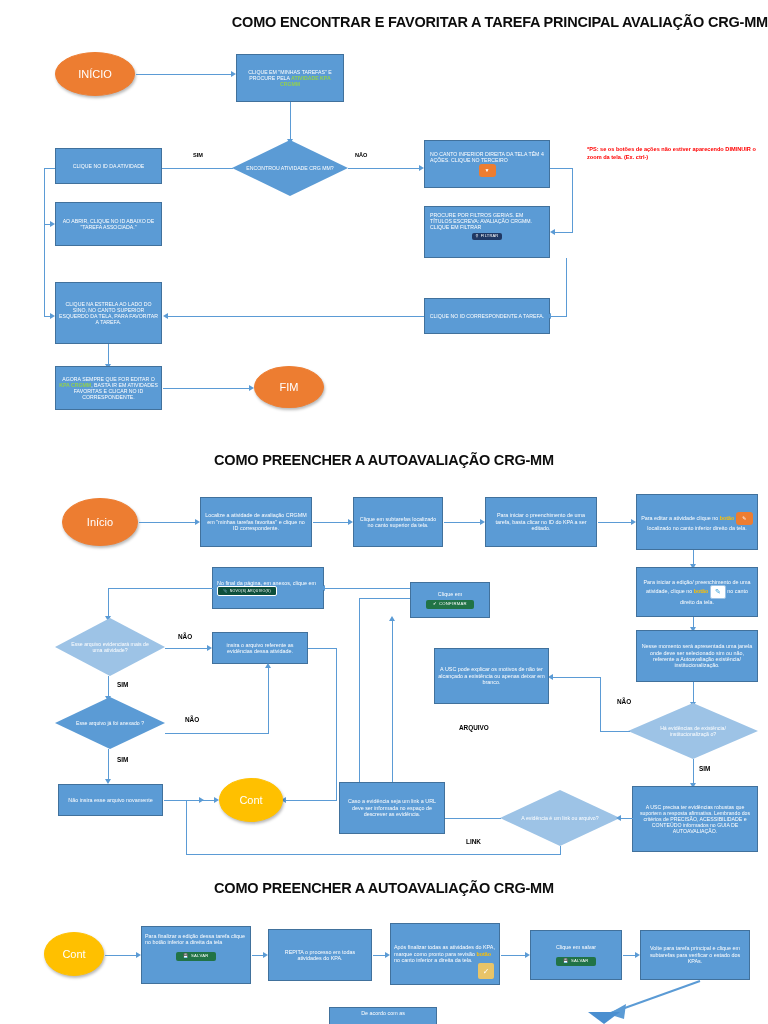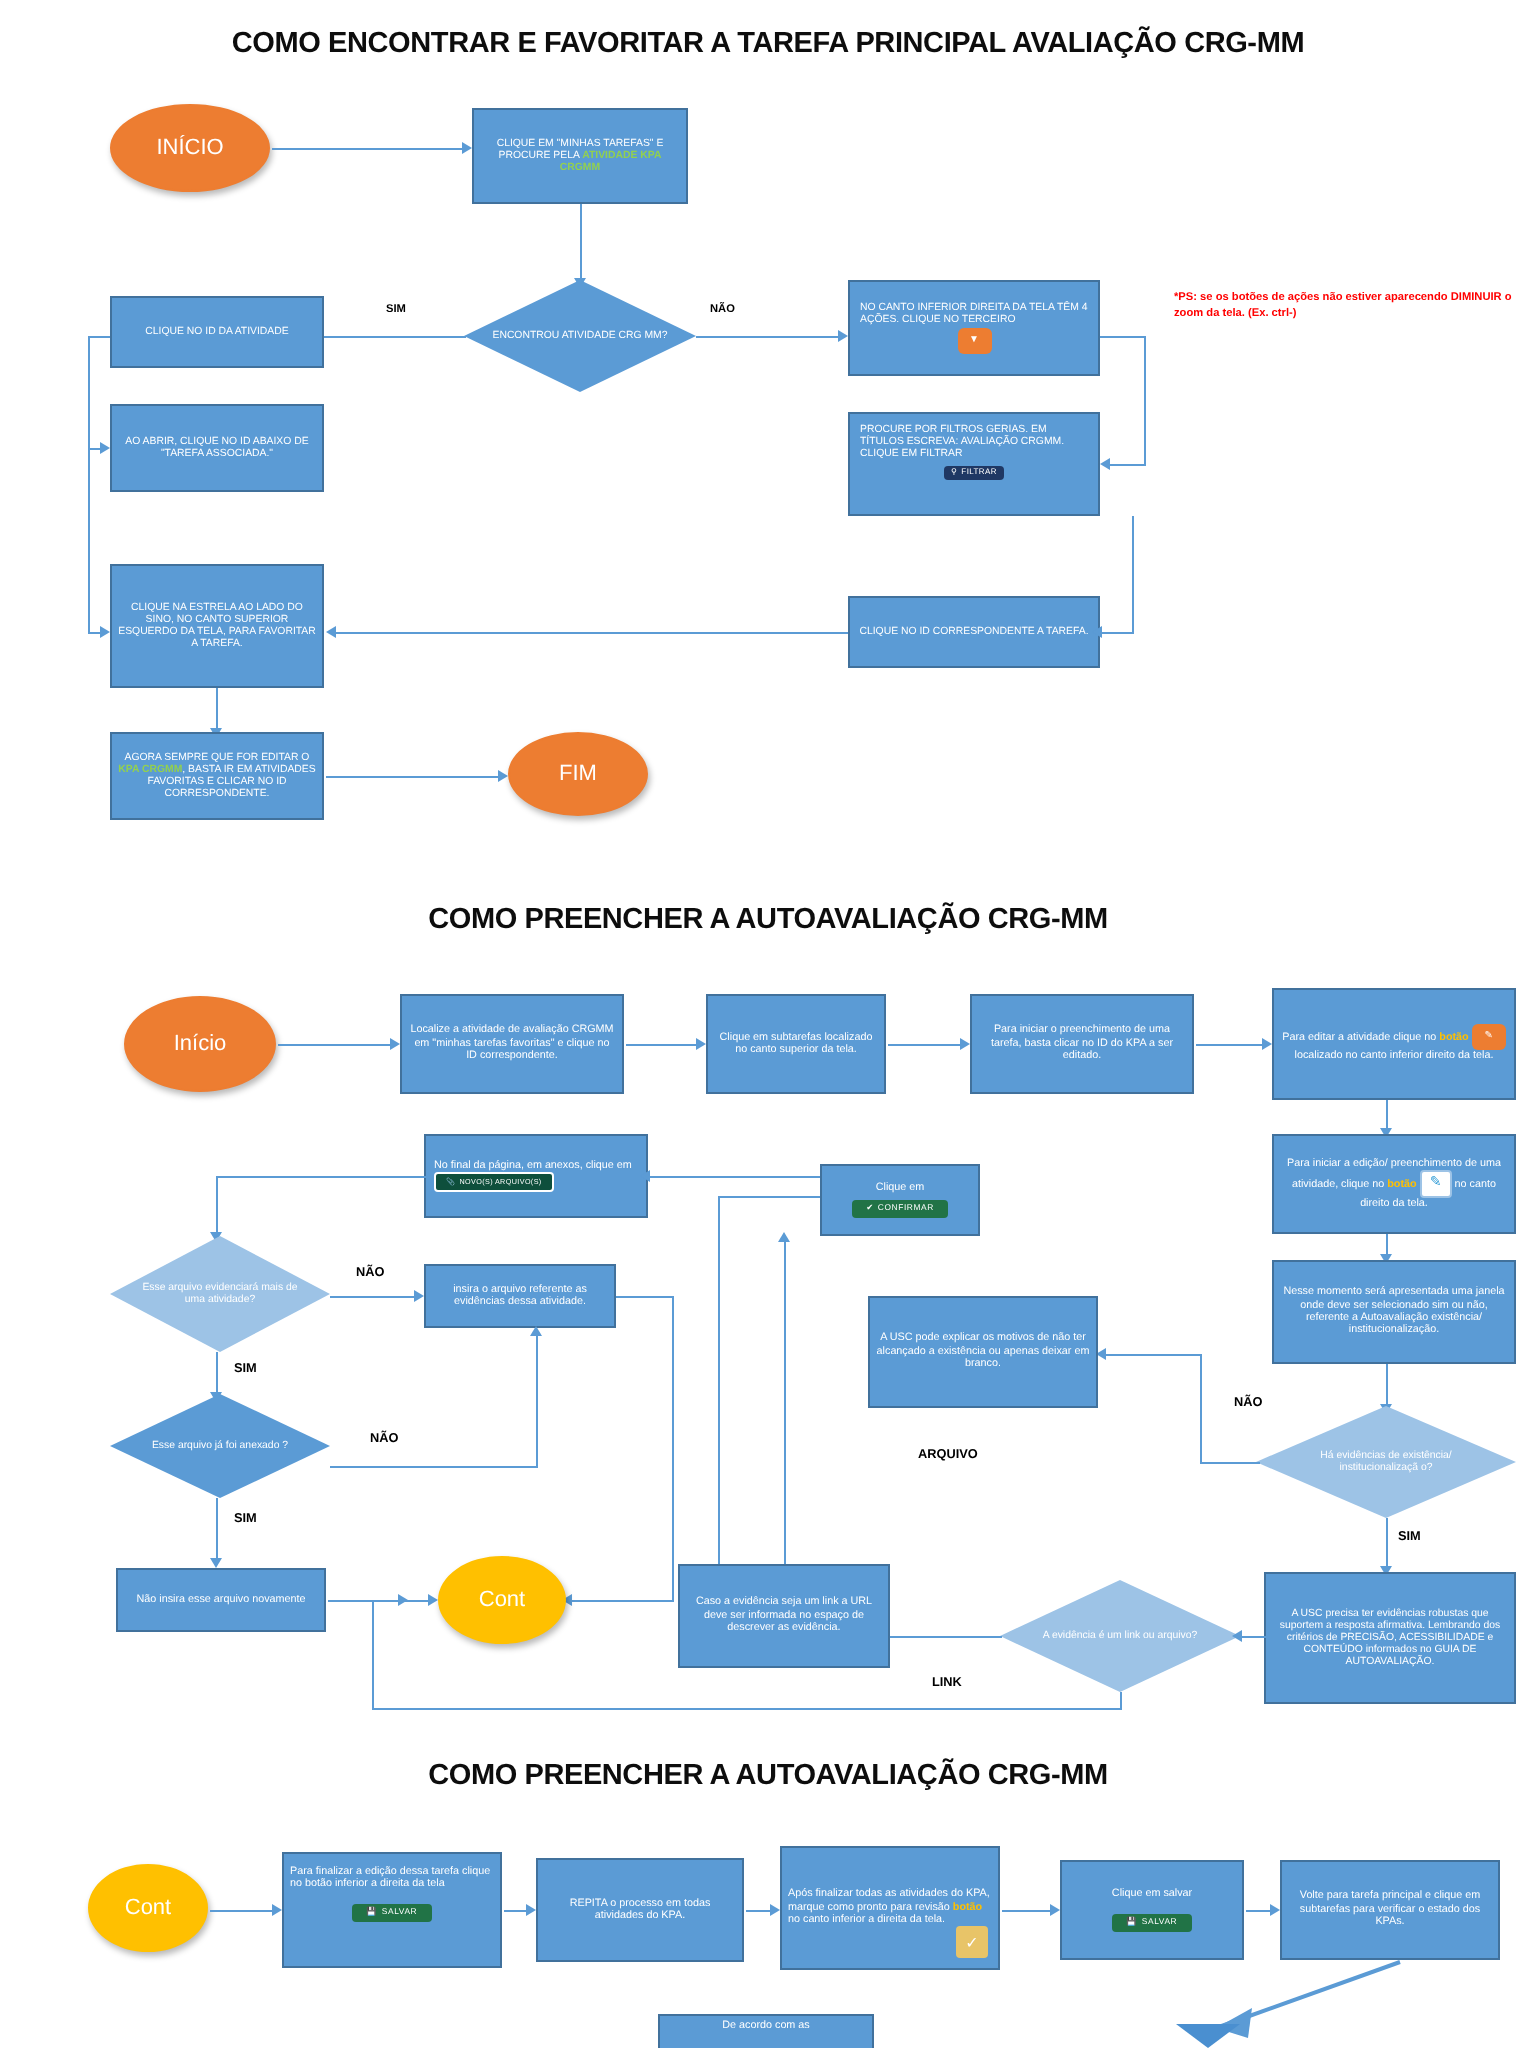--- a/index.html
+++ b/index.html
@@ -83,21 +83,21 @@
   .btn-green{background:#217346;color:#fff;padding:2px 7px;font-size:4.2px;letter-spacing:.3px;}
   .btn-darkgreen{background:#0e4f3c;color:#fff;padding:2px 5px;font-size:3.6px;letter-spacing:.2px;border:1px solid #fff;}
   .btn-teal{background:#ffffff;color:#2e9bd6;width:14px;height:12px;font-size:7px;border:1px solid #9dc3e6;}
   .btn-yellowcheck{background:#e8c468;color:#fff;width:16px;height:16px;font-size:8px;border-radius:2px;}
 </style>
 </head>
 <body>
 
 <div class="canvas">
 
-  <div class="chart-title" style="top:14px;">COMO ENCONTRAR E FAVORITAR A TAREFA PRINCIPAL AVALIAÇÃO CRG-MM</div>
+  <div class="chart-title" style="top:14px;text-align:right;">COMO ENCONTRAR E FAVORITAR A TAREFA PRINCIPAL AVALIAÇÃO CRG-MM</div>
 
   <div class="node term" style="left:55px;top:52px;width:80px;height:44px;">INÍCIO</div>
 
   <div class="ln lnh" style="left:136px;top:74px;width:96px;"></div>
   <div class="ah ah-r" style="left:231px;top:71px;"></div>
 
   <div class="node proc" style="left:236px;top:54px;width:108px;height:48px;flex-direction:column;">
     <span style="display:block;">
       <span>CLIQUE EM "MINHAS TAREFAS" E PROCURE PELA </span><span class="hl-green">ATIVIDADE KPA CRGMM</span>
     </span>

